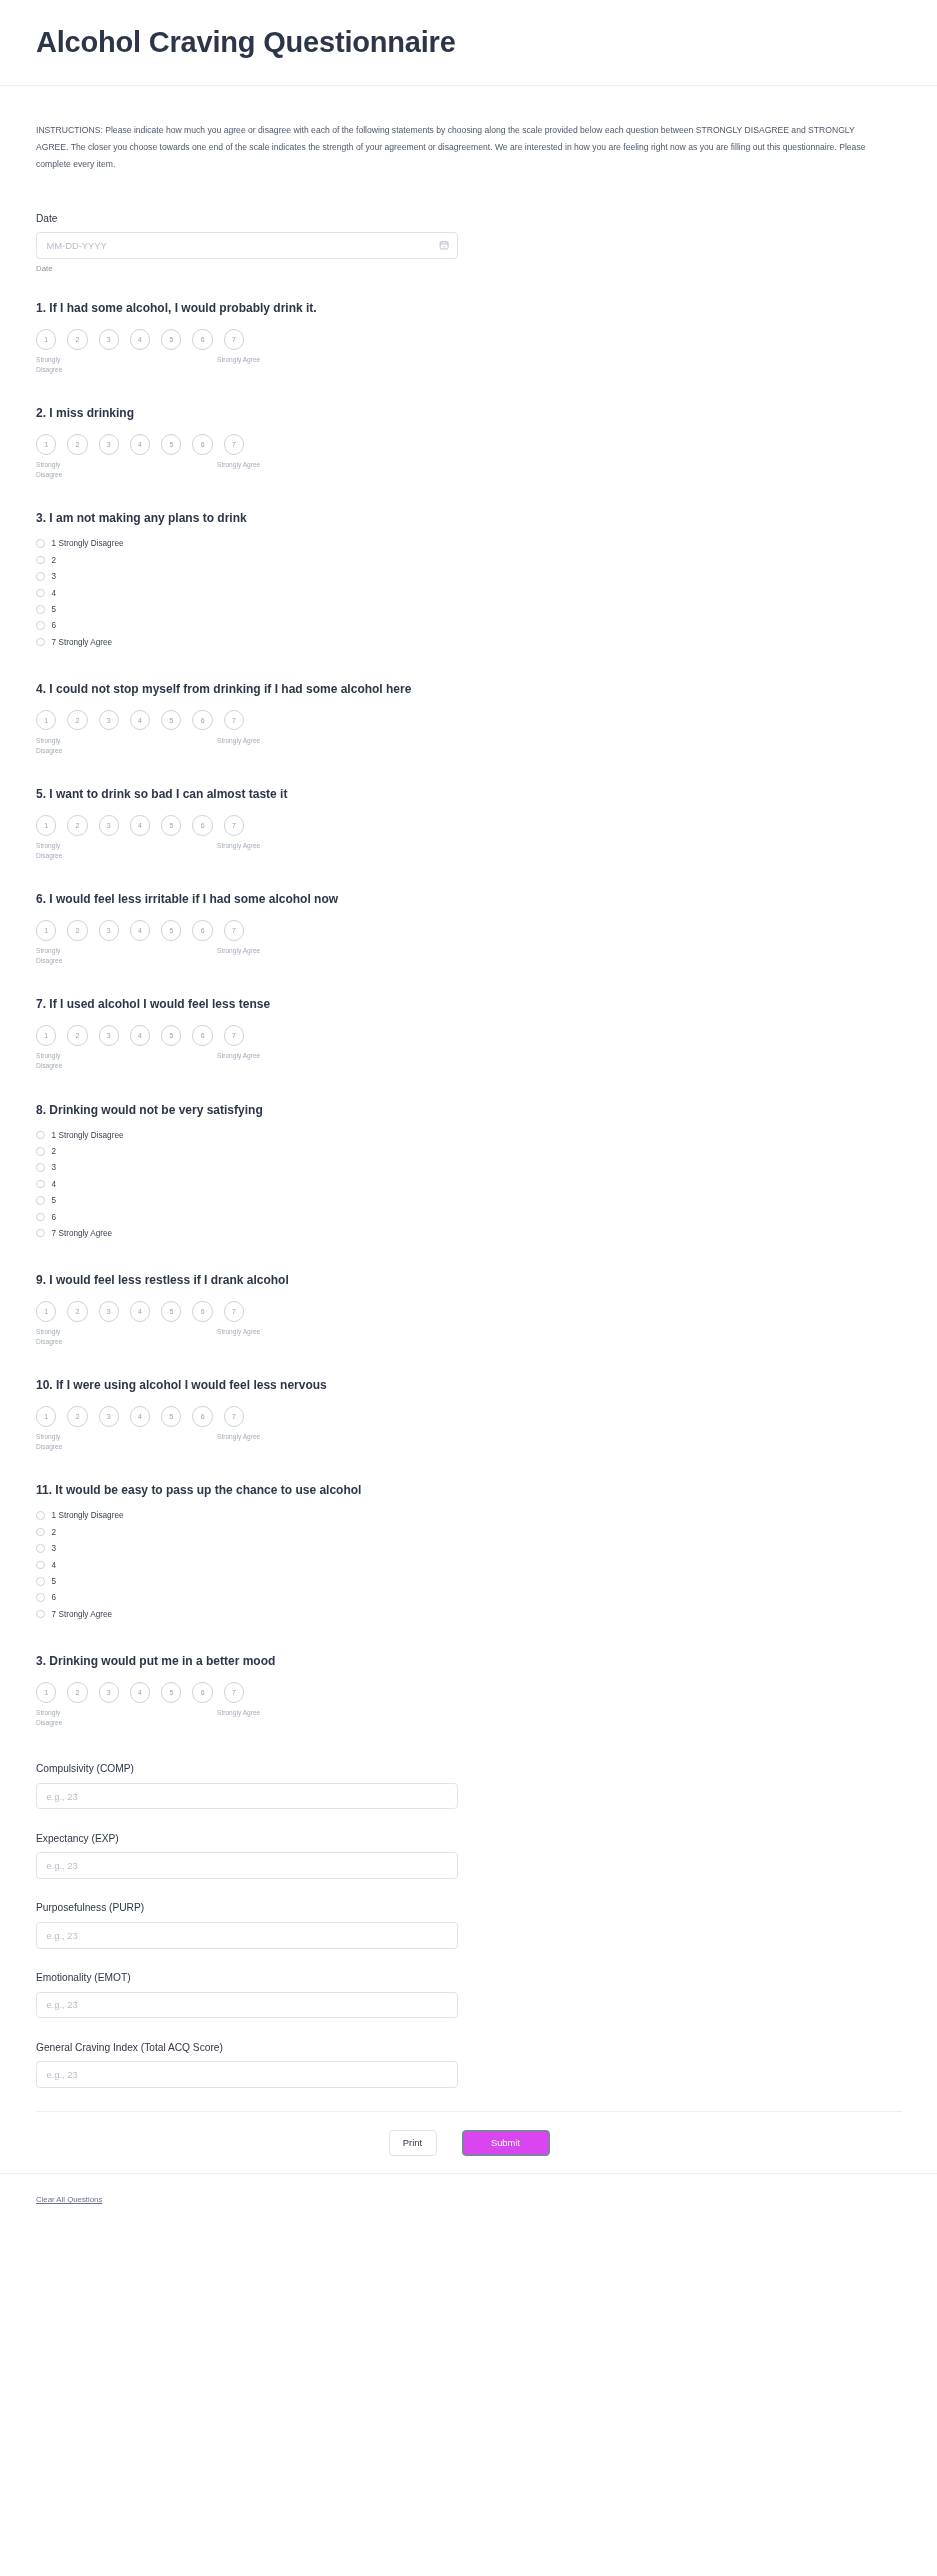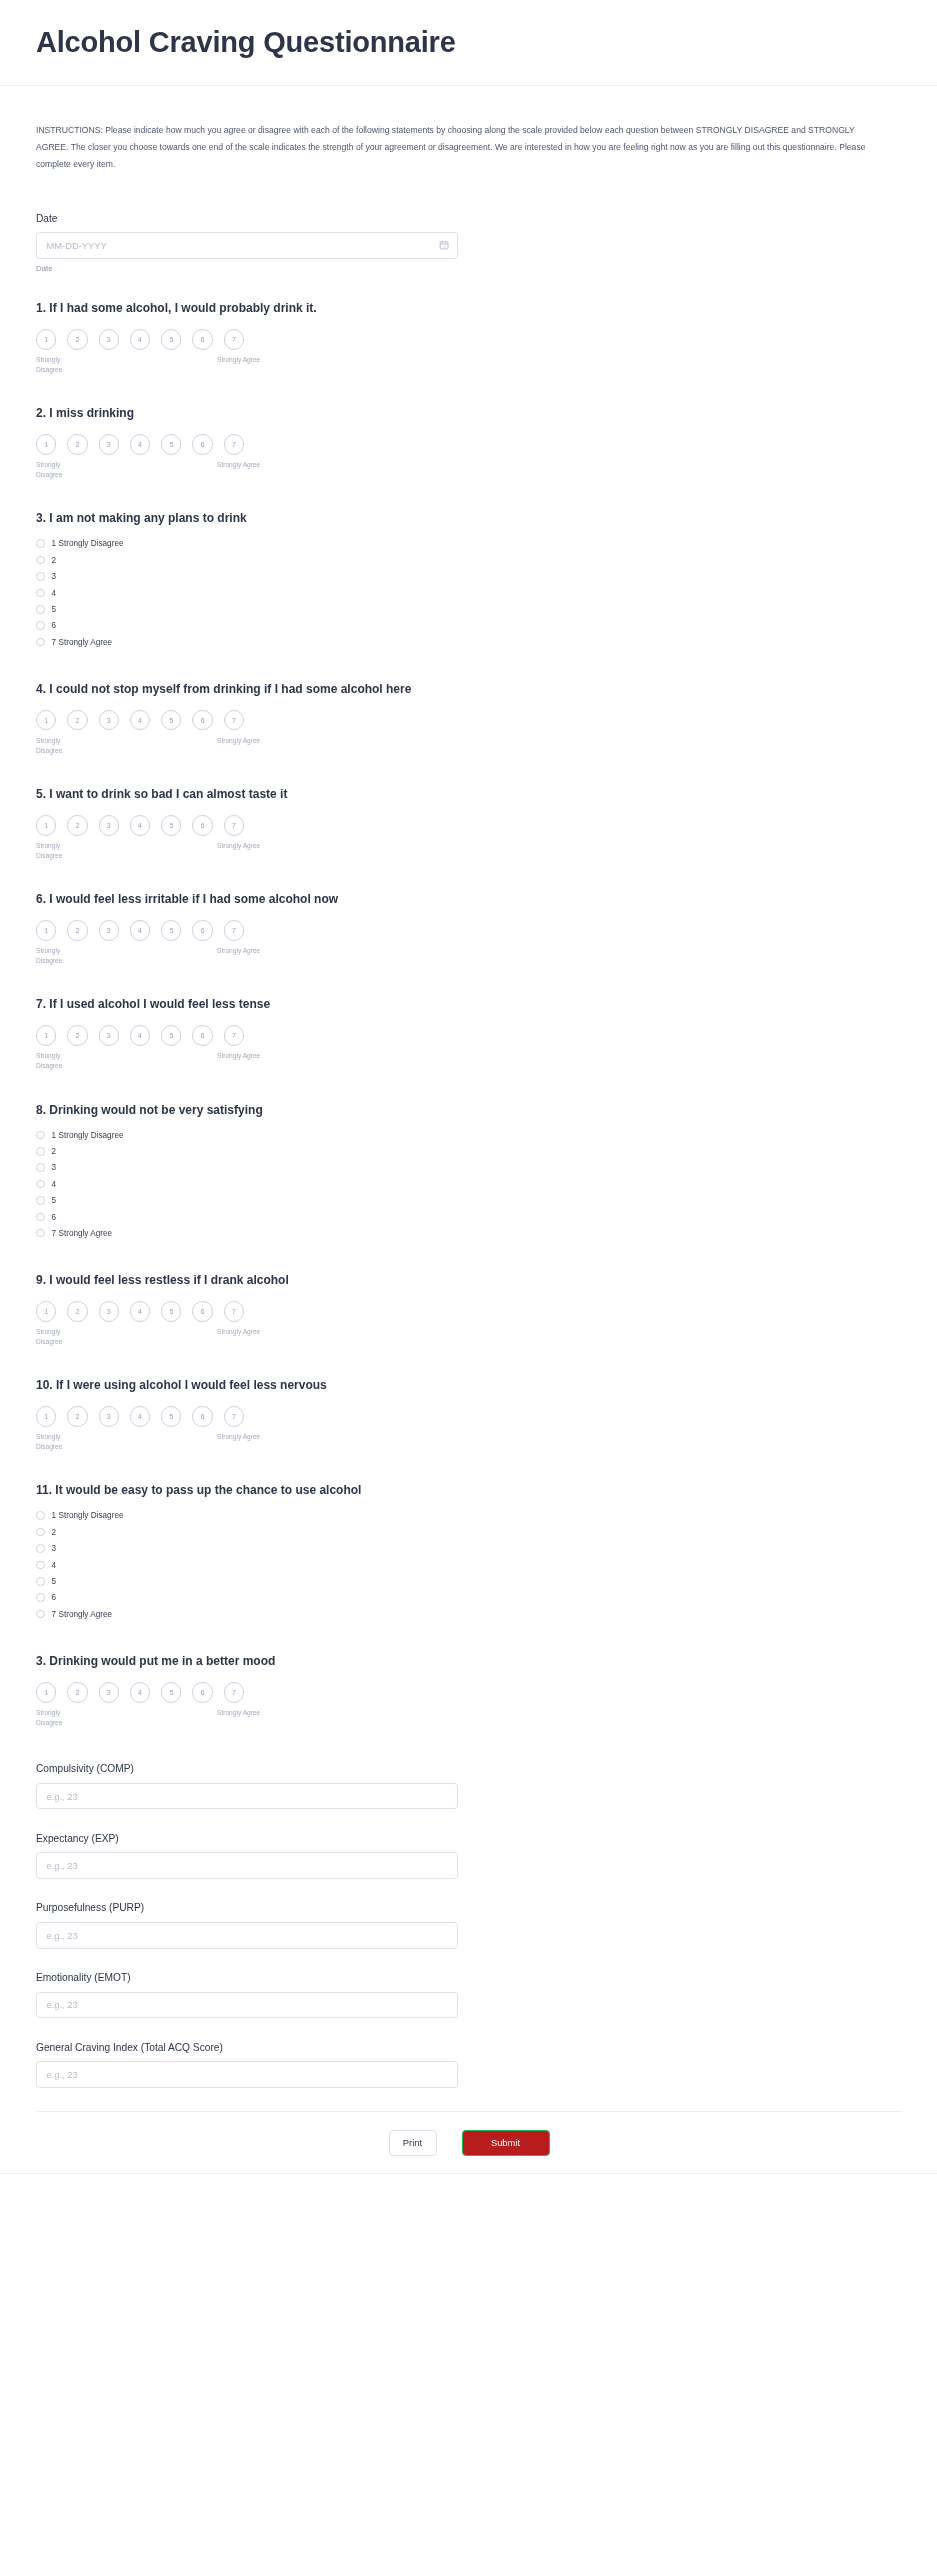--- a/index.html
+++ b/index.html
@@ -196,21 +196,21 @@
     justify-content: center;
   }
   .btn-print {
     width: 48px;
     background: #ffffff;
     border: 0.8px solid #dfe2ea;
     color: #2d3549;
   }
   .btn-submit {
     width: 88px;
-    background: #b91c1c;
+    background: #d946ef;
     border: 0.8px solid #22bb55;
     color: #ffffff;
   }
 
   .bottom-divider {
     border-top: 0.8px solid #eceef2;
   }
   .bottom-bar {
     padding: 17px 36px 23.4px 36px;
   }
@@ -539,15 +539,18 @@
 
     <div class="footer-divider"></div>
 
     <div class="actions">
       <button class="btn btn-print">Print</button>
       <button class="btn btn-submit">Submit</button>
     </div>
   </div>
 
   <div class="bottom-divider"></div>
+  <div class="bottom-bar">
+    <a class="clear-link">Clear All Questions</a>
+  </div>
 
 </div>
 
 
 </body></html>

